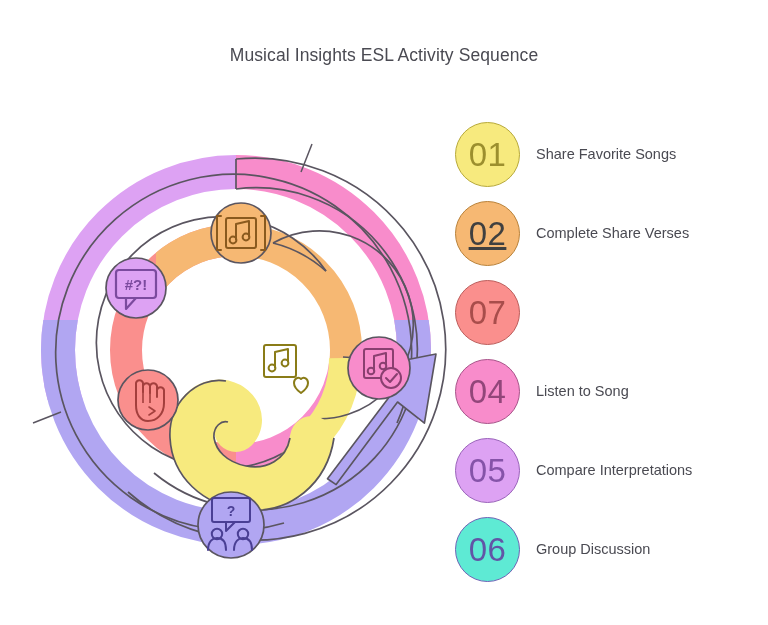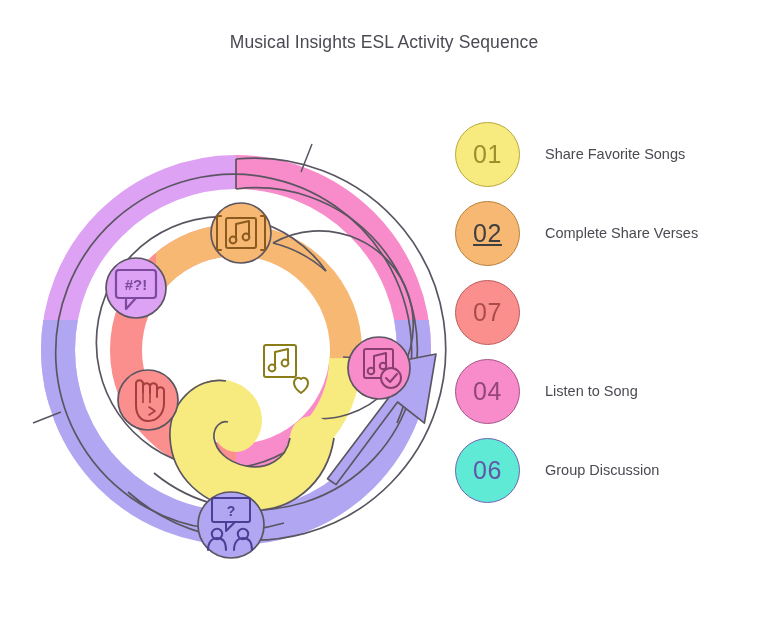--- a/index.html
+++ b/index.html
@@ -9,21 +9,21 @@
   body {
     width: 768px;
     height: 625px;
     background: #ffffff;
     font-family: "Liberation Sans", sans-serif;
     overflow: hidden;
     position: relative;
   }
   #page-title {
     position: absolute;
-    top: 32px;
+    top: 45px;
     left: 0;
     width: 768px;
     text-align: center;
     font-size: 17.5px;
     color: #4a4a52;
     letter-spacing: 0.1px;
   }
   #diagram-area {
     position: absolute;
     left: 16px;
@@ -46,27 +46,27 @@
     height: 79px;
   }
   .legend-badge {
     width: 65px;
     height: 65px;
     min-width: 65px;
     border-radius: 50%;
     display: flex;
     align-items: center;
     justify-content: center;
-    font-size: 25px;
+    font-size: 33px;
     letter-spacing: 0.5px;
     box-sizing: border-box;
     text-align: right;
   }
   .legend-label {
-    margin-left: 25px;
+    margin-left: 16px;
     font-size: 14.5px;
     color: #4a4a52;
     line-height: 1.52;
     max-width: 185px;
   }
 </style>
 </head>
 <body>
 
 <div id="page-title">Musical Insights ESL Activity Sequence</div>
@@ -272,16 +272,20 @@
     <div class="legend-label">Complete Share Verses</div>
   </div>
   <div class="legend-item">
     <div class="legend-badge" style="background:#fa8f8d;border:1.7px solid #bc5e5c;color:#a84d4b;">07</div>
   </div>
   <div class="legend-item">
     <div class="legend-badge" style="background:#f88ccb;border:1.7px solid #a8548a;color:#92467a;">04</div>
     <div class="legend-label">Listen to Song</div>
   </div>
   <div class="legend-item">
+    <div class="legend-badge" style="background:#dda2f3;border:1.7px solid #9a63ba;color:#8553a8;">05</div>
+    <div class="legend-label">Compare Interpretations</div>
+  </div>
+  <div class="legend-item">
     <div class="legend-badge" style="background:#5eead4;border:1.7px solid #6f63b6;color:#6255a6;">06</div>
     <div class="legend-label">Group Discussion</div>
   </div>
 </div>
 
 </body></html>

